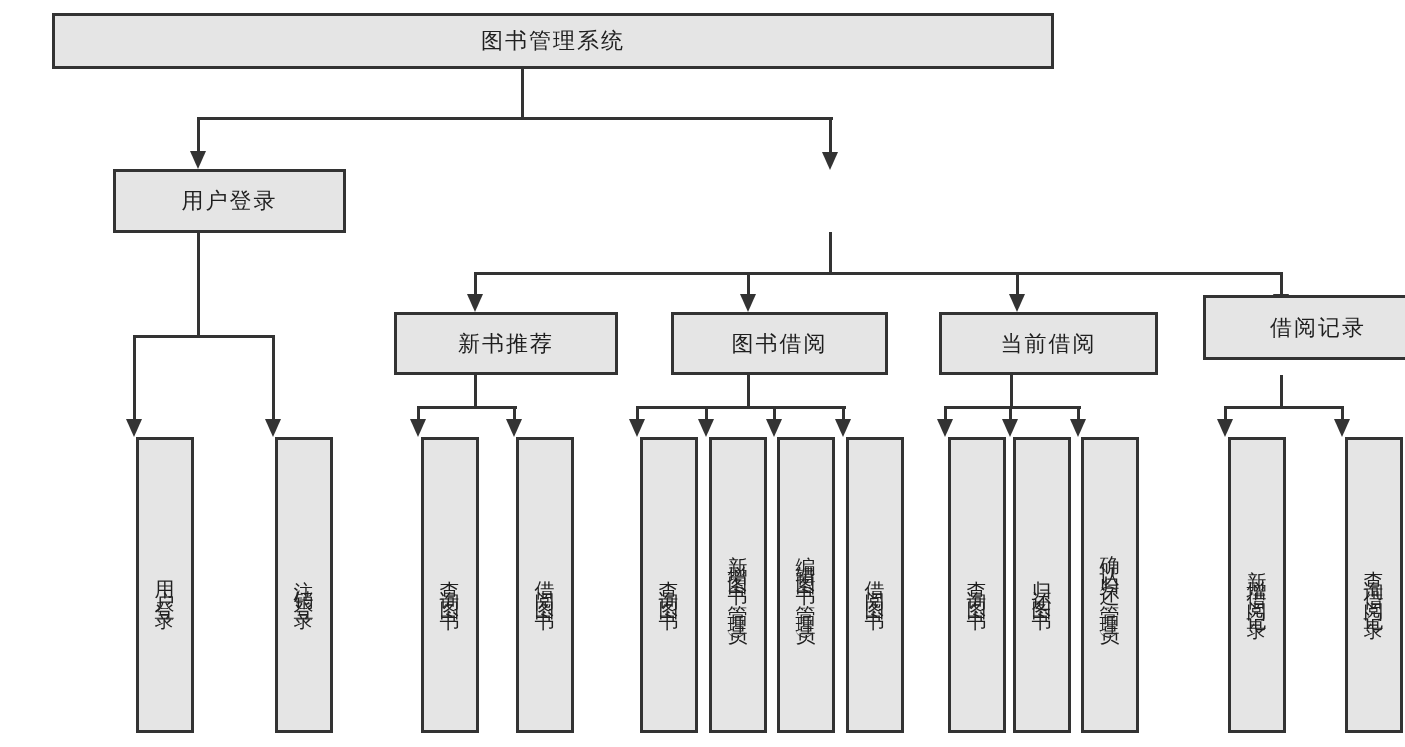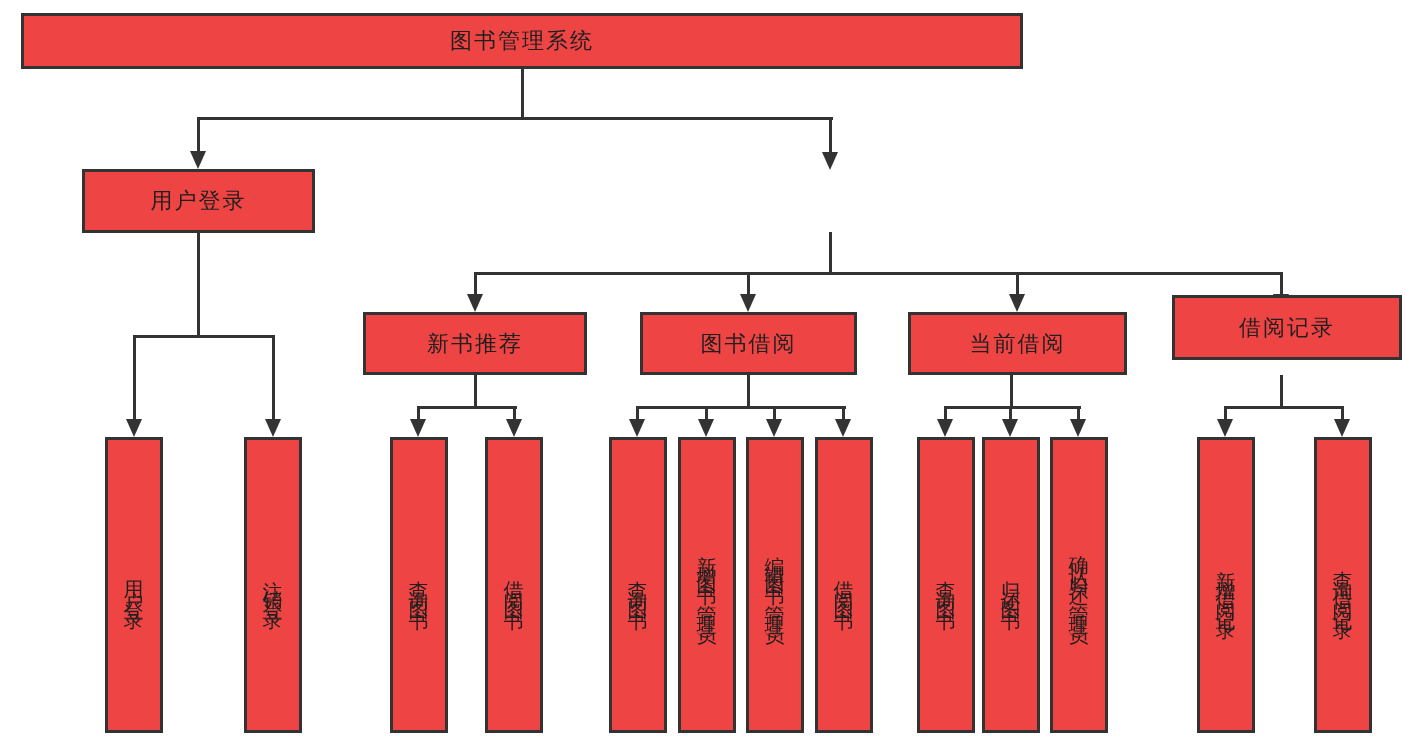--- a/index.html
+++ b/index.html
@@ -11,27 +11,28 @@
     position: relative;
     width: 1405px;
     height: 747px;
     background: #ffffff;
     overflow: hidden;
     font-family: "Liberation Sans", "DejaVu Sans", sans-serif;
   }
   .node {
     position: absolute;
     box-sizing: border-box;
-    background: #ef4444;
+    background: #e5e5e5;
     border: 3px solid #333333;
     color: #1f1f1f;
     display: flex;
     align-items: center;
     justify-content: center;
     text-align: center;
+    margin-left: 31px;
   }
   .node.h {
     font-size: 22px;
     letter-spacing: 2px;
     white-space: nowrap;
   }
   .node.v {
     writing-mode: vertical-rl;
     text-orientation: mixed;
     font-size: 20px;

